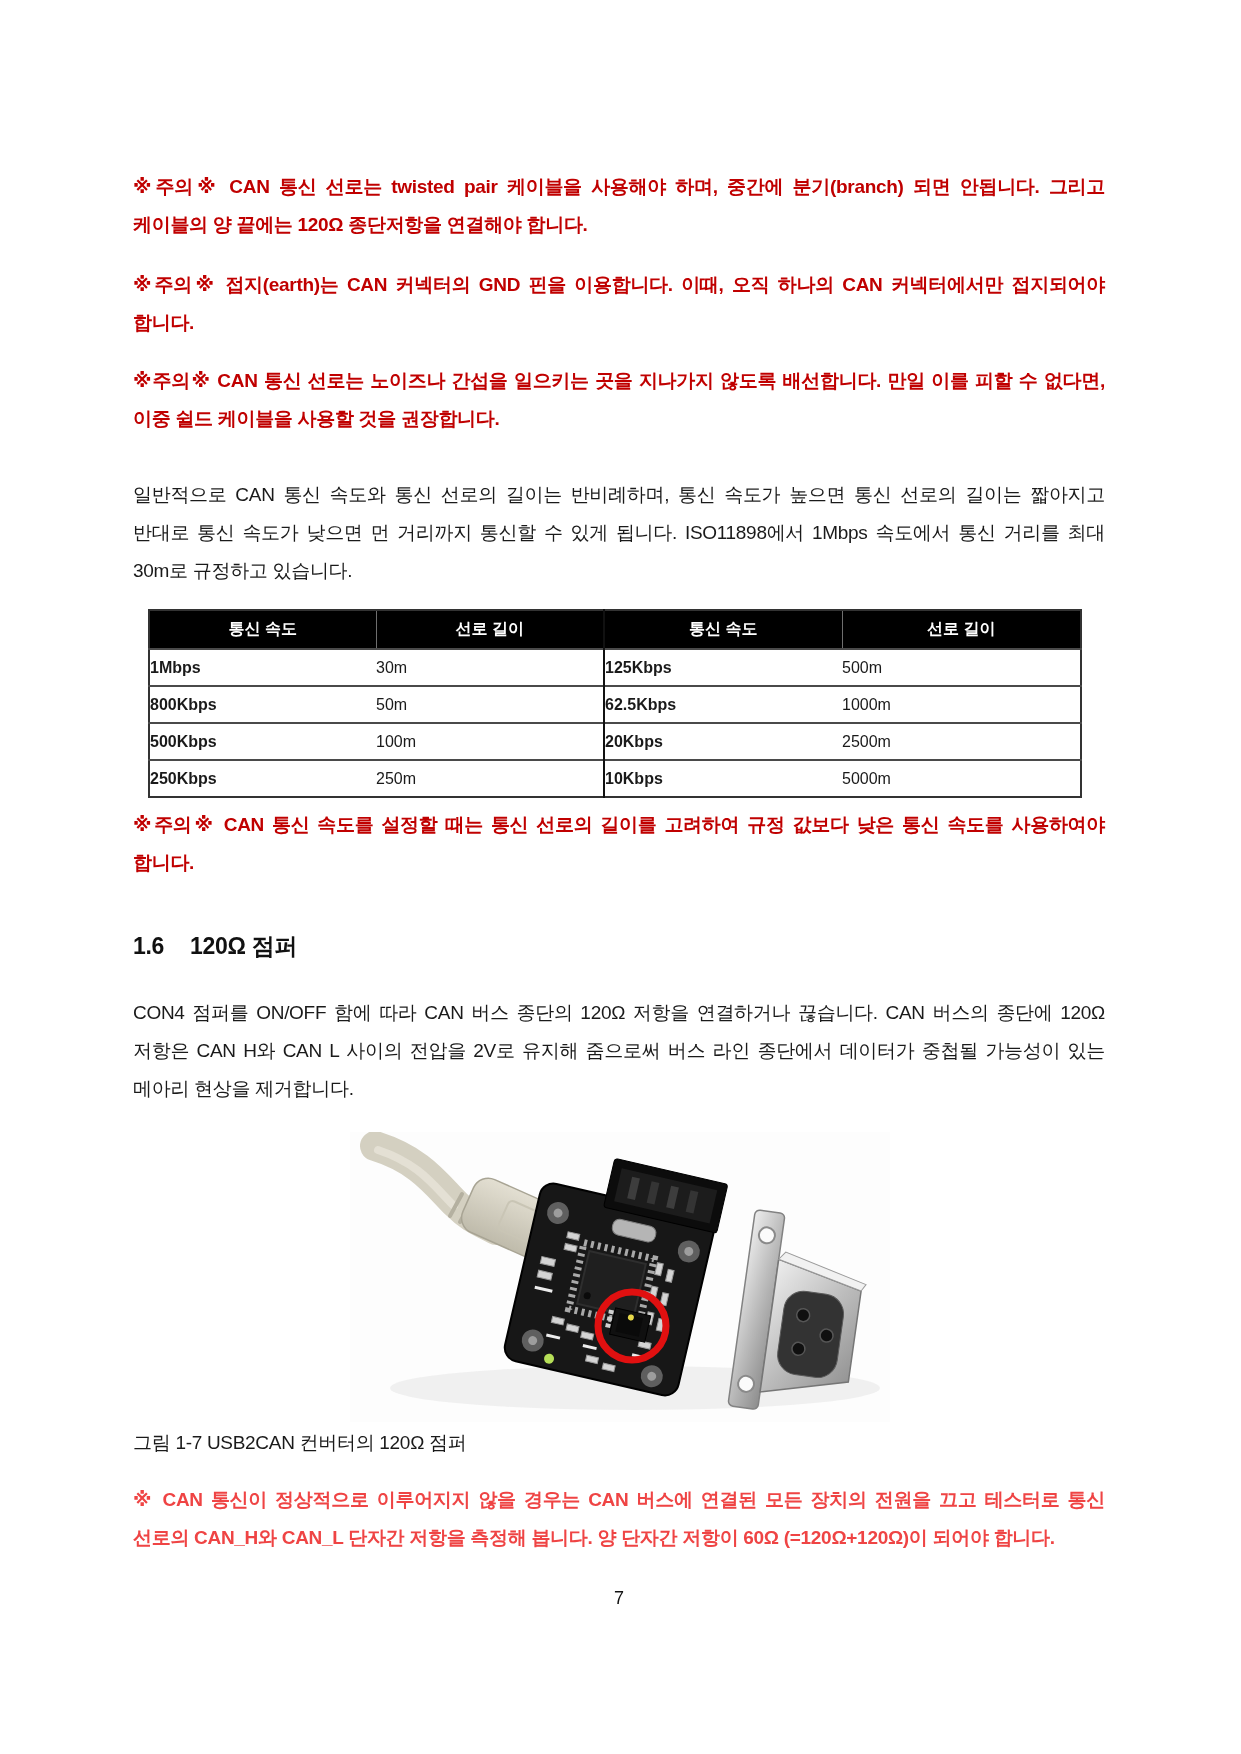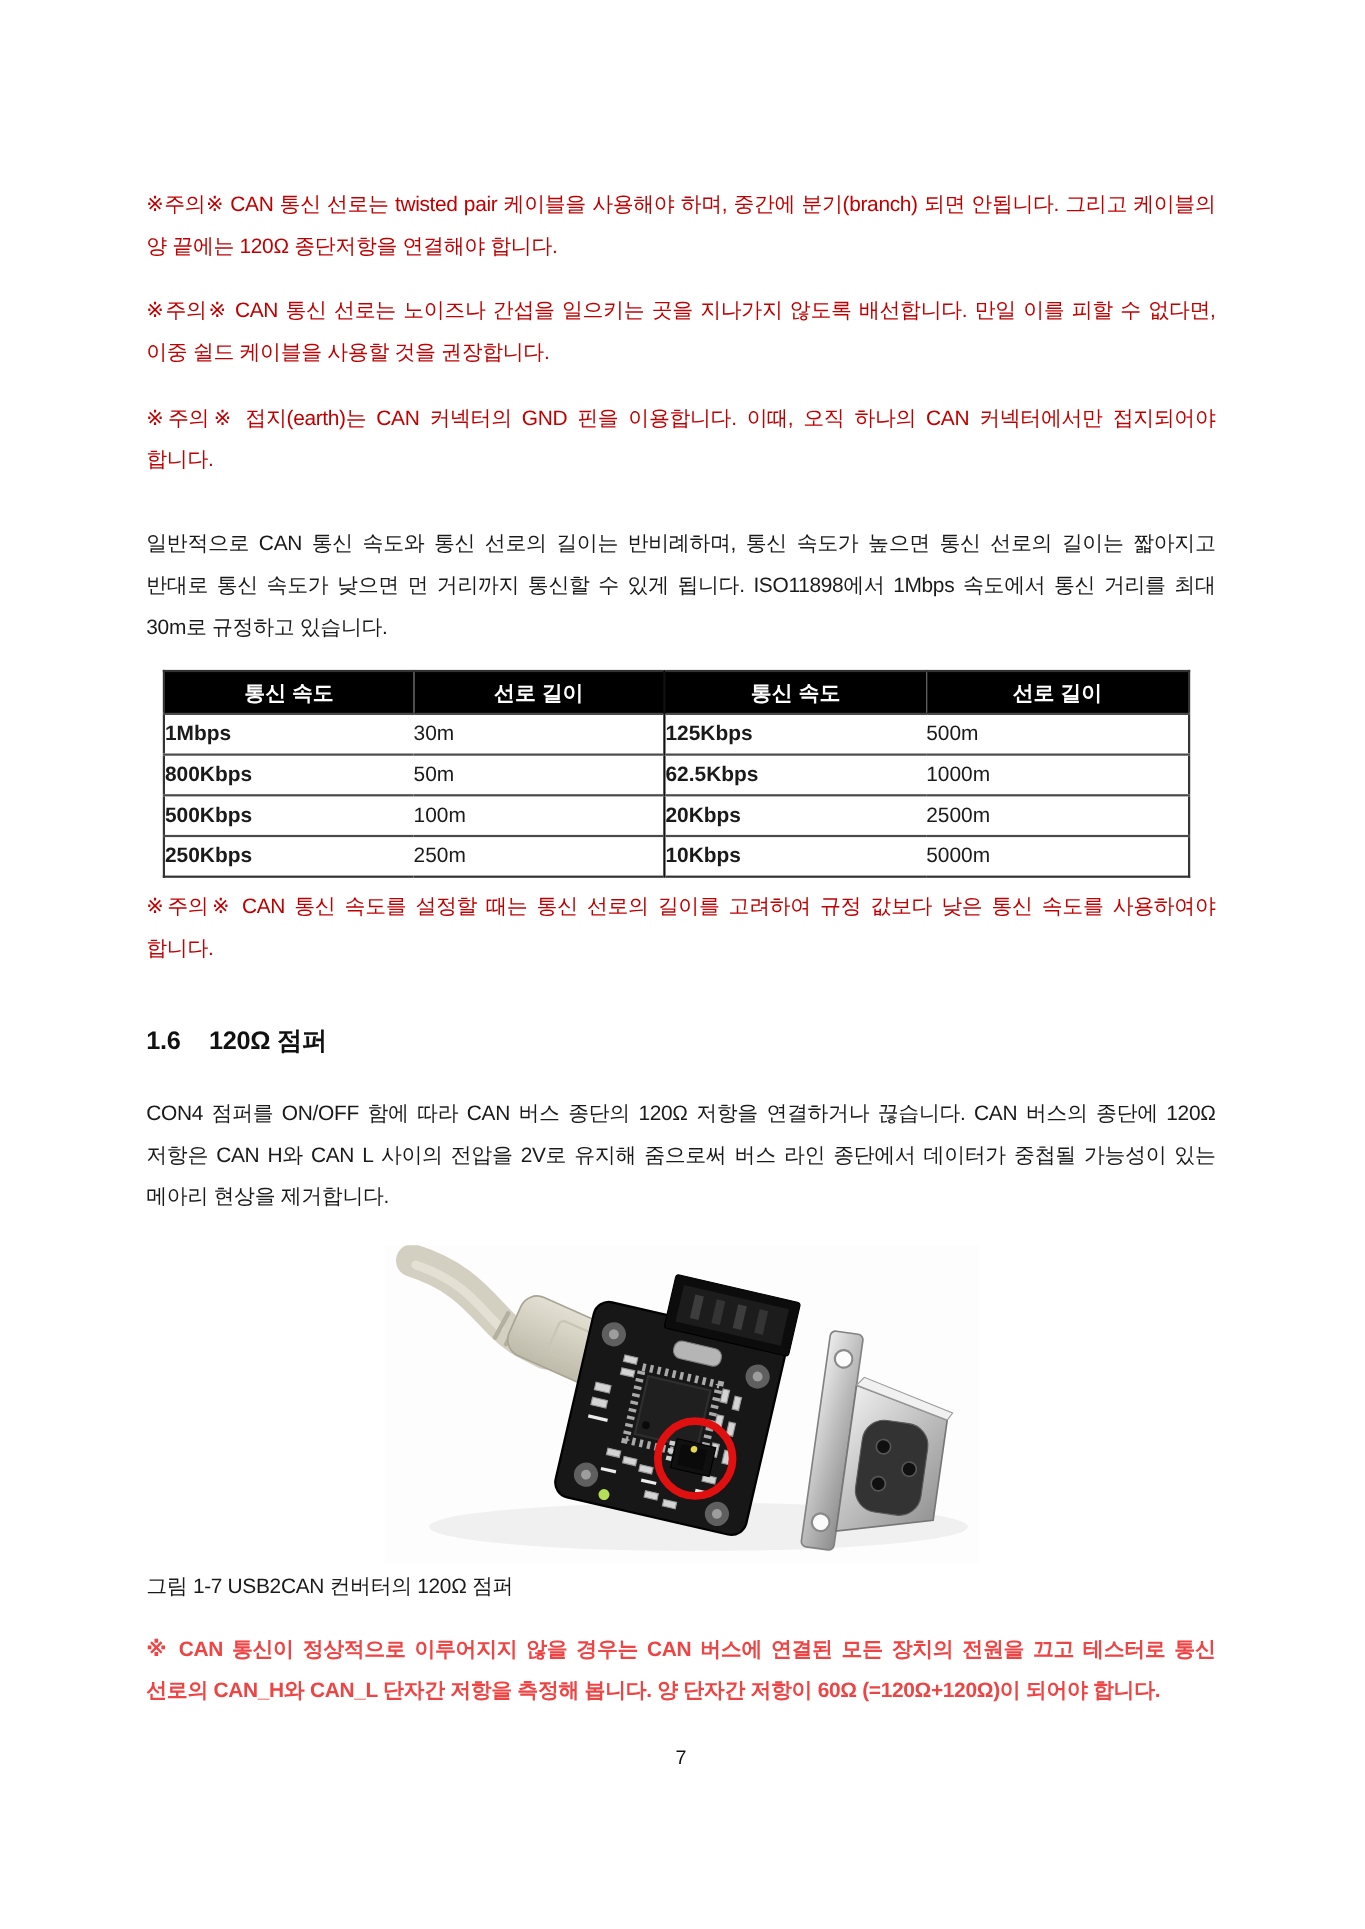--- a/index.html
+++ b/index.html
@@ -13,30 +13,30 @@
   }
   .content { padding:168px 136px 0 133px; }
   .para, .warn, .note {
     margin:0;
     font-size:19px;
     line-height:38px;
     letter-spacing:-0.3px;
     text-align:justify;
     word-break:keep-all;
   }
-  .warn { color:#c00000; font-weight:400; }
+  .warn { color:#c00000; font-weight:700; }
   .note { color:#ef4444; font-weight:700; }
   .warn2 { margin-top:22px; }
   .warn3 { margin-top:20px; }
   .intro { margin-top:38px; }
   .speed-table {
     margin:19px 0 0 15px;
     width:932px;
     border-collapse:collapse;
-    font-size:19px;
+    font-size:16px;
     table-layout:fixed;
     border:2px solid #333333;
   }
   .speed-table th {
     background:#000000; color:#ffffff;
     font-weight:700; height:37px; padding:0; text-align:center;
   }
   .speed-table th + th { border-left:1px solid #6e6e6e; }
   .speed-table td {
     height:35px; padding:0; text-align:left;
@@ -65,22 +65,22 @@
     font-size:18px; line-height:28px; text-align:center; color:#111111;
   }
 </style>
 </head>
 <body>
 
 <div class="page">
   <div class="content">
 
     <p class="warn warn1">※주의※ CAN 통신 선로는 twisted pair 케이블을 사용해야 하며, 중간에 분기(branch) 되면 안됩니다. 그리고 케이블의 양 끝에는 120Ω 종단저항을 연결해야 합니다.</p>
+    <p class="warn warn2">※주의※ 접지(earth)는 CAN 커넥터의 GND 핀을 이용합니다. 이때, 오직 하나의 CAN 커넥터에서만 접지되어야 합니다.</p>
     <p class="warn warn3">※주의※ CAN 통신 선로는 노이즈나 간섭을 일으키는 곳을 지나가지 않도록 배선합니다. 만일 이를 피할 수 없다면, 이중 쉴드 케이블을 사용할 것을 권장합니다.</p>
-    <p class="warn warn2">※주의※ 접지(earth)는 CAN 커넥터의 GND 핀을 이용합니다. 이때, 오직 하나의 CAN 커넥터에서만 접지되어야 합니다.</p>
 
     <p class="para intro">일반적으로 CAN 통신 속도와 통신 선로의 길이는 반비례하며, 통신 속도가 높으면 통신 선로의 길이는 짧아지고 반대로 통신 속도가 낮으면 먼 거리까지 통신할 수 있게 됩니다. ISO11898에서 1Mbps 속도에서 통신 거리를 최대 30m로 규정하고 있습니다.</p>
 
     <table class="speed-table">
       <colgroup>
         <col style="width:227px">
           <col style="width:228px">
           <col style="width:238px">
           <col style="width:239px">
       </colgroup>

